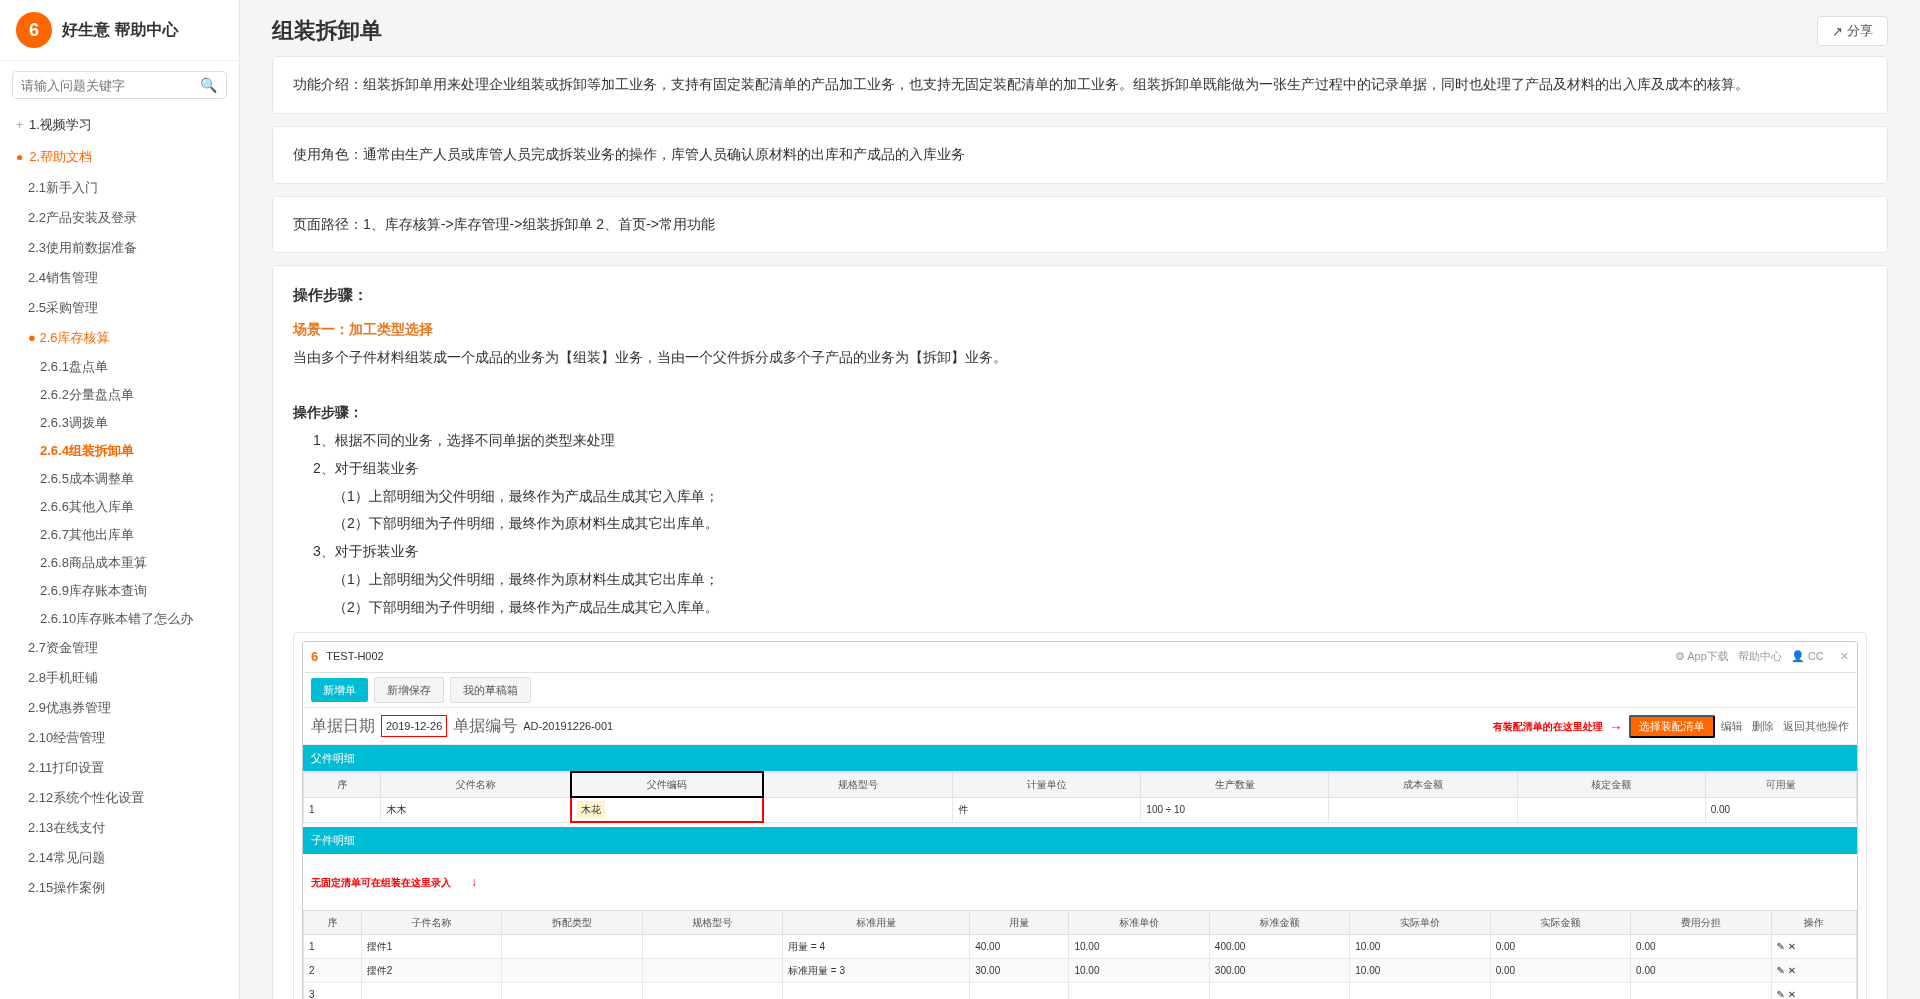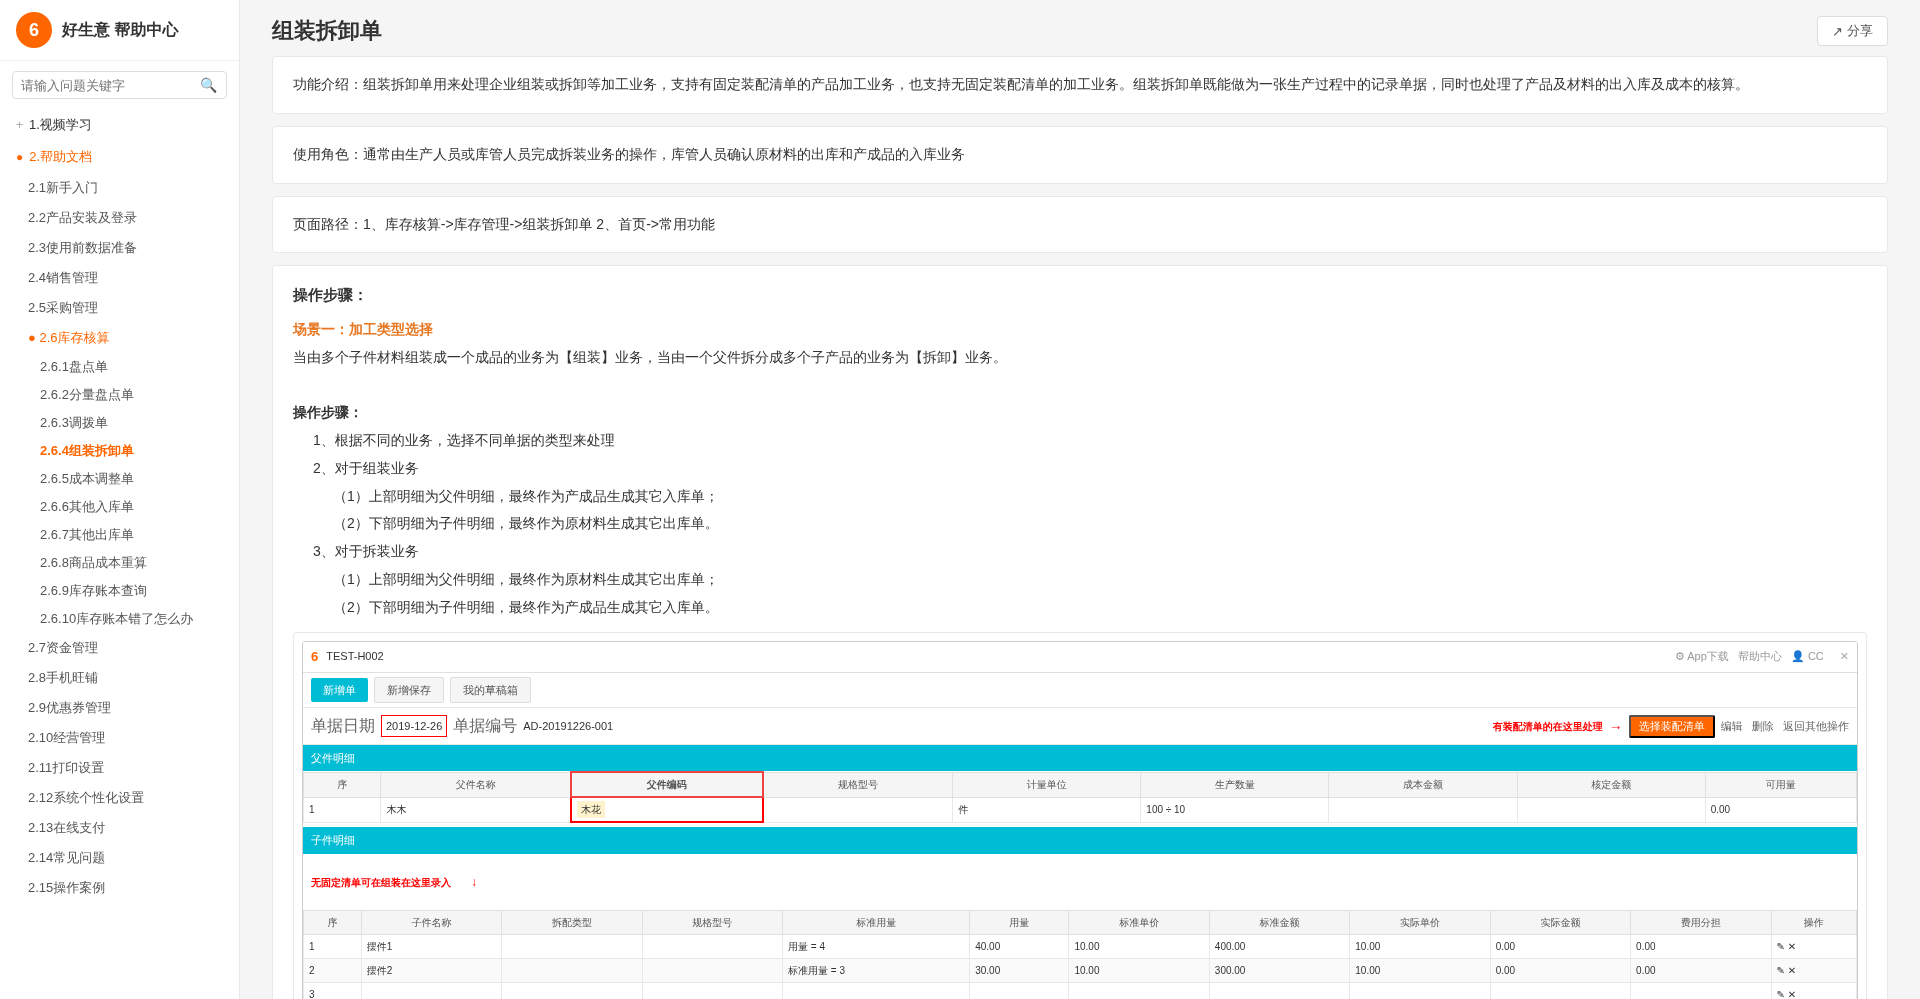--- a/index.html
+++ b/index.html
@@ -302,21 +302,21 @@
 
             <div class="fs-section-header">
               <span>父件明细</span>
             </div>
 
             <table class="fs-table">
               <thead>
                 <tr>
                   <th>序</th>
                   <th>父件名称</th>
-                  <th style="border:2px solid #ef4444;font-weight:bold;">父件编码</th>
+                  <th style="border:2px solid #000000;">父件编码</th>
                   <th>规格型号</th>
                   <th>计量单位</th>
                   <th>生产数量</th>
                   <th>成本金额</th>
                   <th>核定金额</th>
                   <th>可用量</th>
                 </tr>
               </thead>
               <tbody>
                 <tr>

